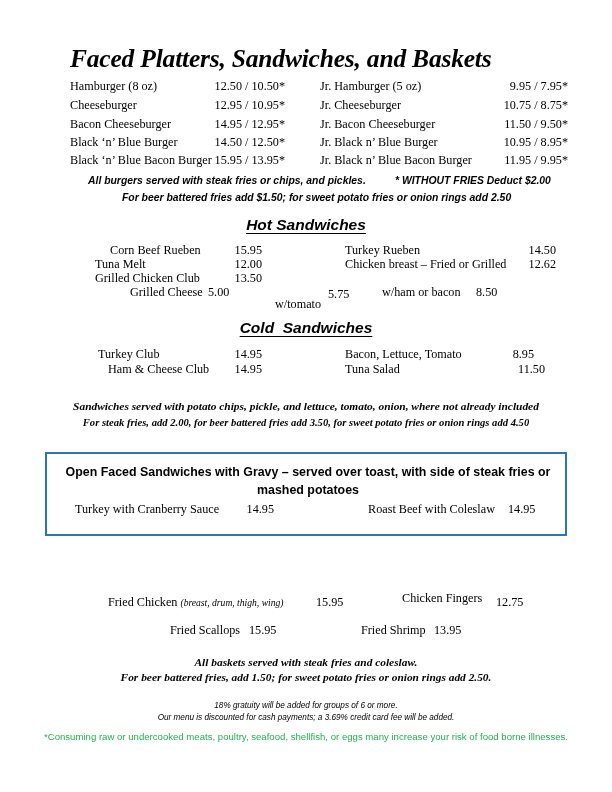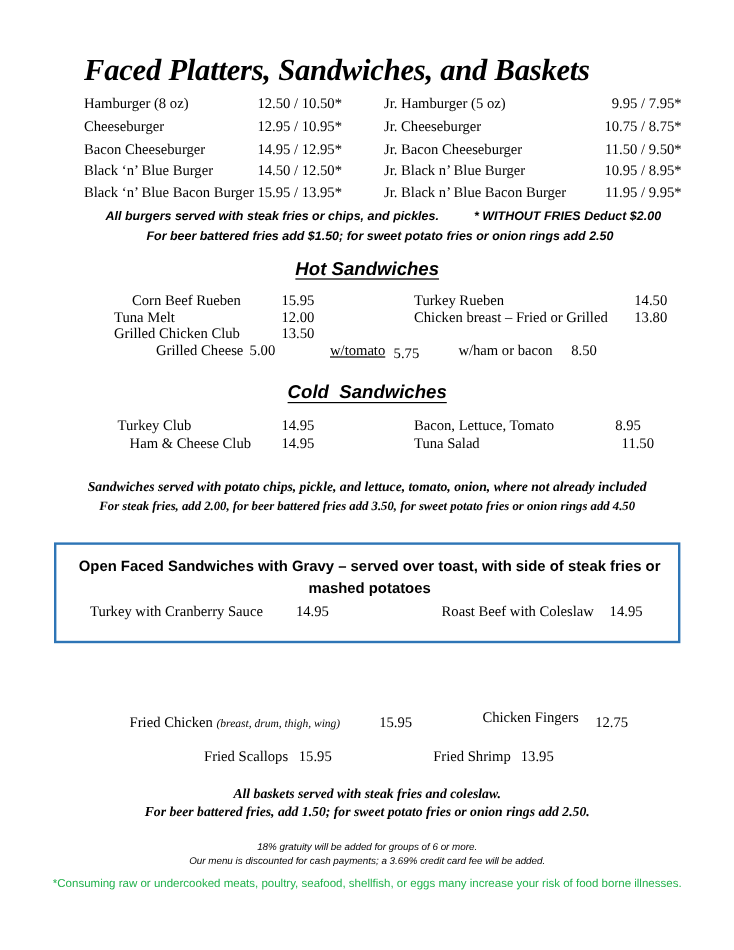--- a/index.html
+++ b/index.html
@@ -189,31 +189,31 @@
     <div>
       <div class="row name" style="left:110px;  top:242px; width:160px;">Corn Beef Rueben</div>
       <div class="row price" style="left:200px; top:242px; width:62px;">15.95</div>
       <div class="row name" style="left:345px; top:242px; width:200px;">Turkey Rueben</div>
       <div class="row price" style="left:490px; top:242px; width:66px;">14.50</div>
     </div>
     <div>
       <div class="row name" style="left:95px;  top:256px; width:160px;">Tuna Melt</div>
       <div class="row price" style="left:200px; top:256px; width:62px;">12.00</div>
       <div class="row name" style="left:345px; top:256px; width:210px;">Chicken breast – Fried or Grilled</div>
-      <div class="row price" style="left:490px; top:256px; width:66px;">13.80</div>
+      <div class="row price" style="left:490px; top:256px; width:66px;">12.62</div>
     </div>
     <div>
       <div class="row name" style="left:95px;  top:270px; width:160px;">Grilled Chicken Club</div>
       <div class="row price" style="left:200px; top:270px; width:62px;">13.50</div>
     </div>
 
     <div>
       <div class="row name" style="left:130px; top:284px; width:120px;">Grilled Cheese</div>
       <div class="row name" style="left:208px; top:284px; width:60px;">5.00</div>
-      <div class="row name" style="left:275px; top:284px; width:80px;text-decoration:underline;">w/tomato</div>
+      <div class="row name" style="left:275px; top:296px; width:80px;">w/tomato</div>
       <div class="row name" style="left:328px; top:286px; width:50px;">5.75</div>
       <div class="row name" style="left:382px; top:284px; width:120px;">w/ham or bacon</div>
       <div class="row name" style="left:476px; top:284px; width:50px;">8.50</div>
     </div>
   </div>
 
   <div class="section-head" style="top:319px;">Cold  Sandwiches</div>
 
   <div>
     <div>

